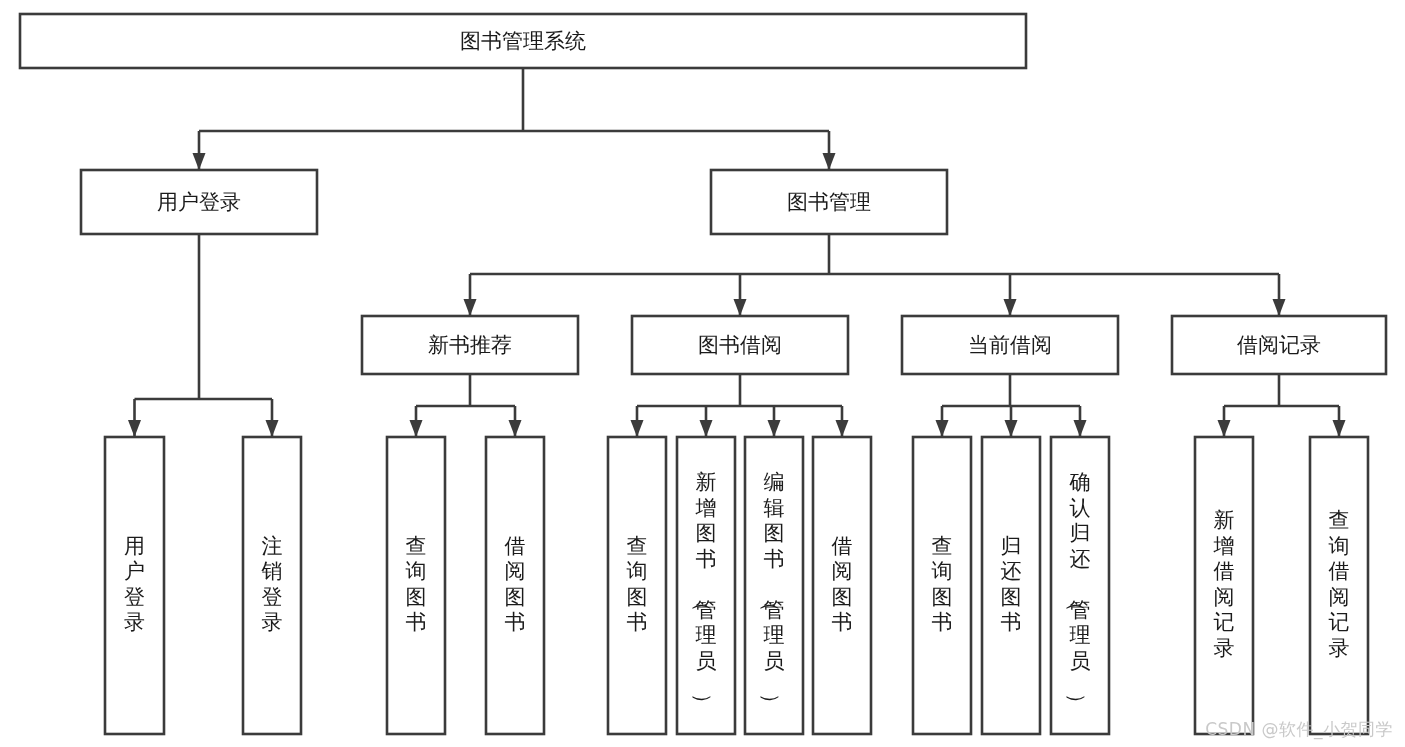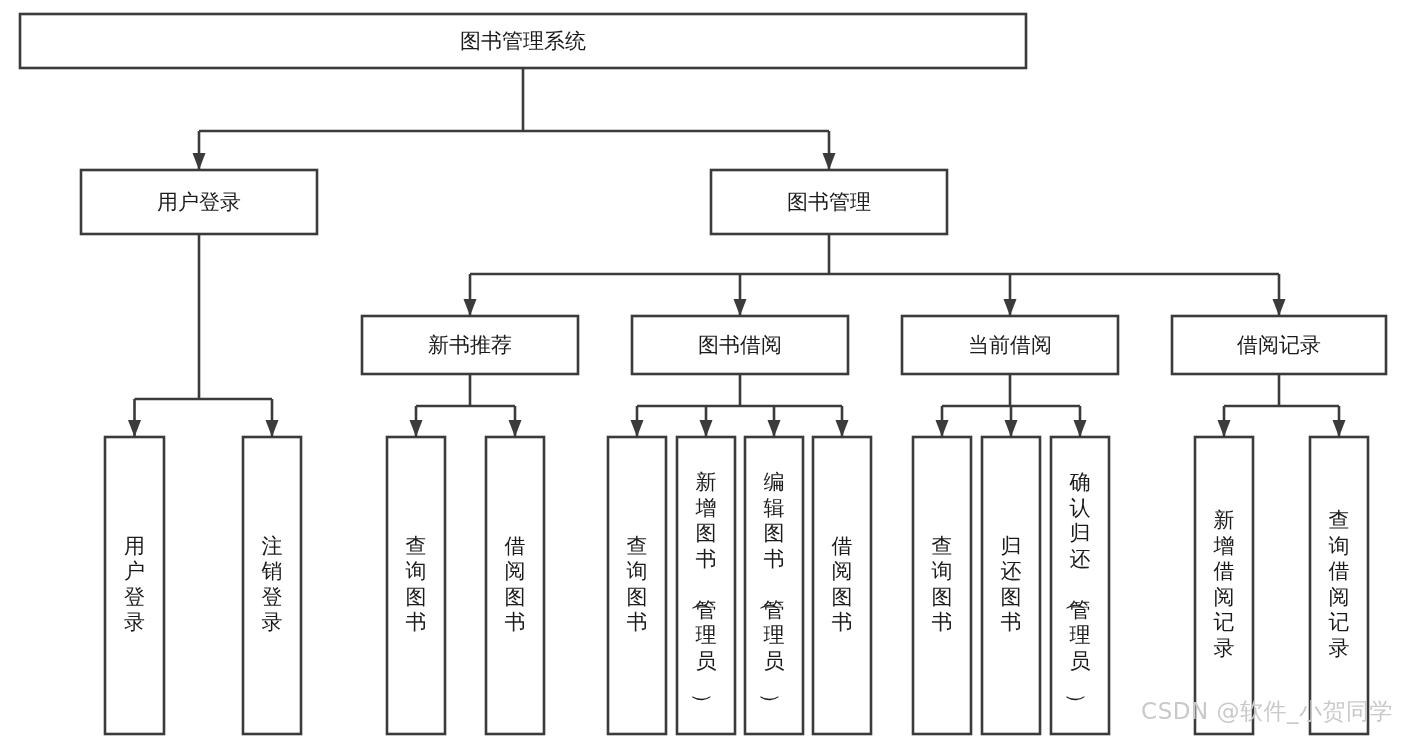--- a/index.html
+++ b/index.html
@@ -50,23 +50,23 @@
   }
   .node-label-v {
     font-family: "DejaVu Sans", "Liberation Sans", sans-serif;
     font-size: 21px;
     fill: #1b1b1b;
     text-anchor: middle;
   }
   .watermark {
     position: absolute;
     right: 12px;
-    bottom: 20px;
-    font-family: "DejaVu Sans", "Liberation Sans", sans-serif;
-    font-size: 23px;
+    bottom: 6px;
+    font-family: "DejaVu Sans", "Liberation Sans", sans-serif;
+    font-size: 17px;
     color: #c9c9c9;
     letter-spacing: 0.5px;
     white-space: nowrap;
     user-select: none;
   }
 </style>
 </head>
 <body>
 
 <div id="diagram-root">

